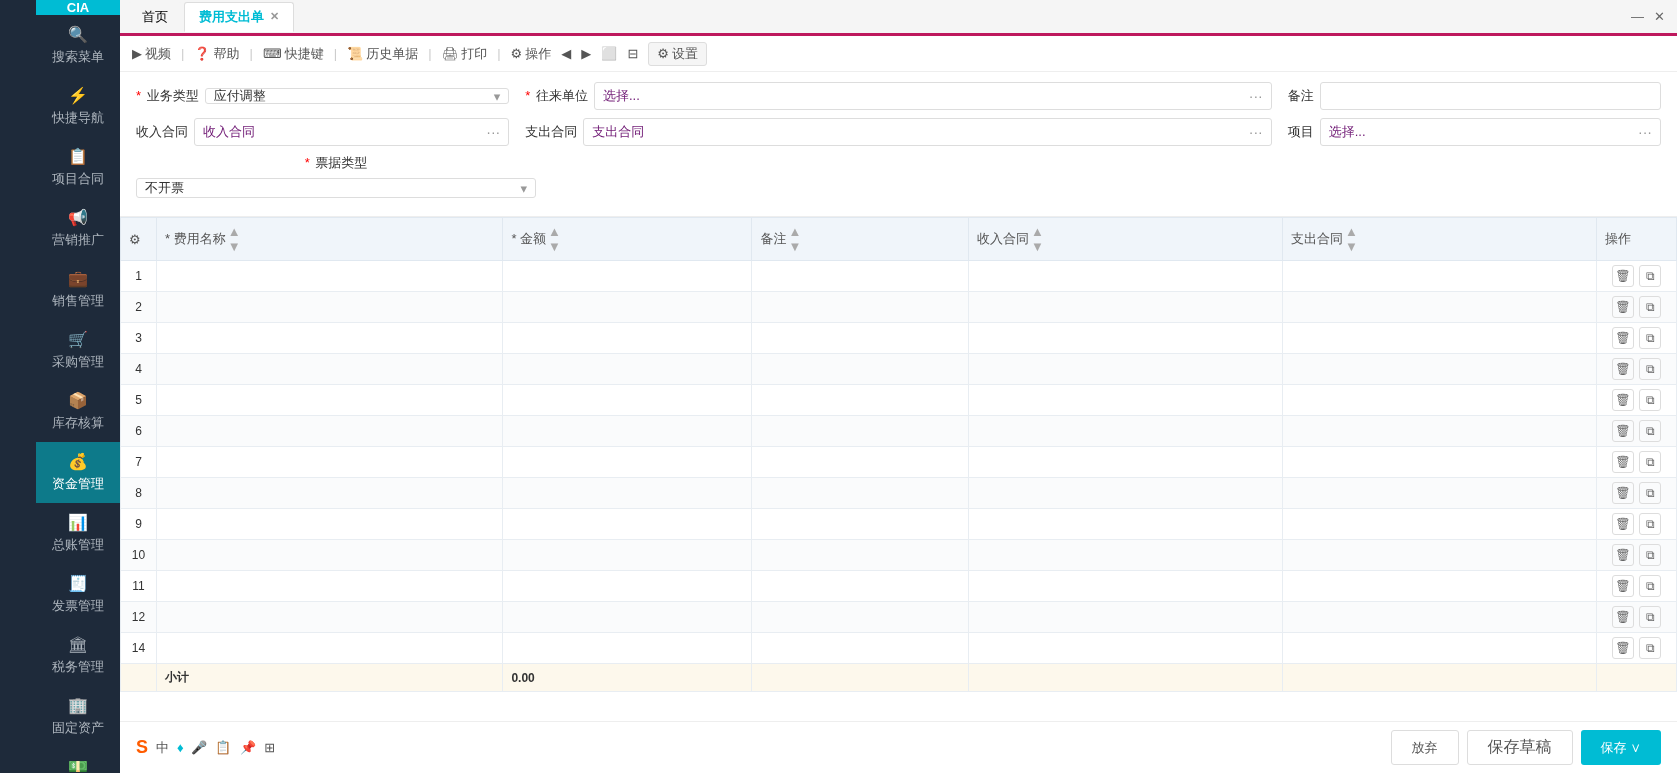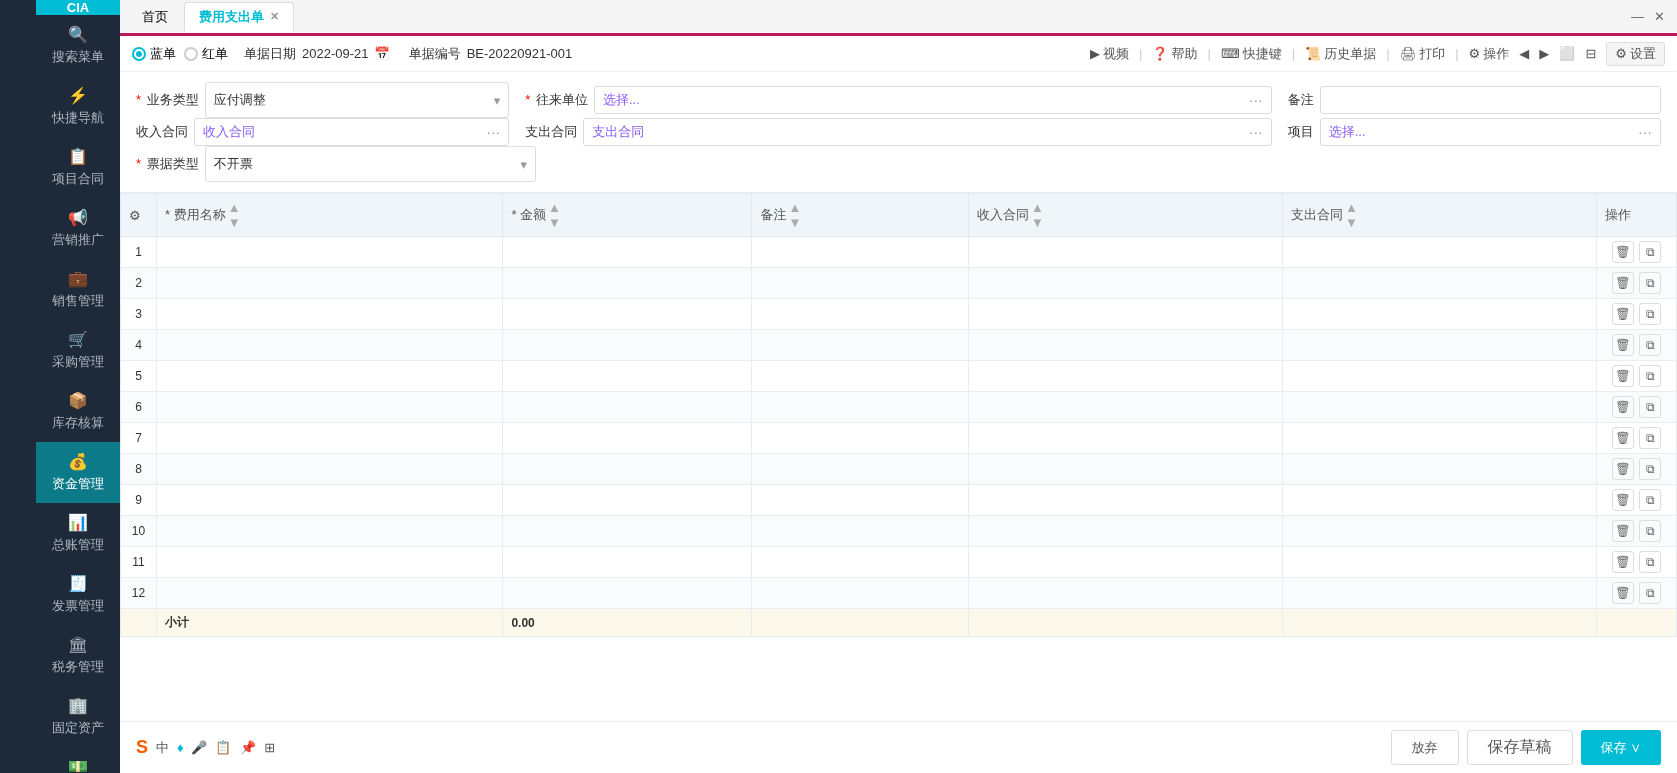--- a/index.html
+++ b/index.html
@@ -30,30 +30,30 @@
     .radio-dot { width: 14px; height: 14px; border-radius: 50%; border: 2px solid #ccc; display: flex; align-items: center; justify-content: center; }
     .radio-dot.selected { border-color: #00bcd4; }
     .radio-dot.selected::after { content: ''; width: 6px; height: 6px; border-radius: 50%; background: #00bcd4; }
     .doc-info { display: flex; align-items: center; gap: 6px; color: #333; font-size: 12px; }
     .toolbar-right { display: flex; align-items: center; gap: 10px; }
     .toolbar-btn { display: flex; align-items: center; gap: 3px; color: #555; cursor: pointer; font-size: 12px; }
     .set-btn { background: #f5f5f5; border: 1px solid #ddd; border-radius: 3px; padding: 2px 8px; display: flex; align-items: center; gap: 3px; cursor: pointer; font-size: 12px; color: #555; }
 
     
     .form-area { padding: 10px 16px; border-bottom: 1px solid #eee; background: #fff; }
-    .form-row { display: flex; align-items: center; gap: 16px; }
+    .form-row { display: flex; align-items: center; margin-bottom: 8px; gap: 16px; }
     .form-field { display: flex; align-items: center; gap: 6px; flex: 1; }
     .form-label { color: #333; white-space: nowrap; font-size: 13px; }
     .required { color: #f00; margin-right: 2px; }
     .form-input { flex: 1; height: 28px; border: 1px solid #ddd; border-radius: 3px; padding: 0 8px; font-size: 12px; color: #333; display: flex; align-items: center; background: #fff; }
     .form-input.with-dropdown { display: flex; justify-content: space-between; align-items: center; cursor: pointer; }
     .form-input .dots { color: #999; font-size: 14px; margin-left: 4px; }
-    .form-input-select { flex: 1; height: 36px; border: 1px solid #ddd; border-radius: 3px; padding: 0 8px; font-size: 12px; color: #333; background: #fff; cursor: pointer; display: flex; align-items: center; justify-content: space-between; max-width: 280px; }
+    .form-input-select { flex: 1; height: 16px; border: 1px solid #ddd; border-radius: 3px; padding: 0 8px; font-size: 12px; color: #333; background: #fff; cursor: pointer; display: flex; align-items: center; justify-content: space-between; max-width: 280px; }
     .form-select-wide { max-width: none; width: 100%; }
-    .placeholder { color: #8b5cf6; }
+    .placeholder { color: #701a75; }
 
     
     .table-container { flex: 1; overflow: auto; }
     .data-table { width: 100%; border-collapse: collapse; }
     .data-table th { background: #f0f5fa; border: 1px solid #e0e8f0; padding: 6px 8px; text-align: left; font-weight: normal; color: #555; font-size: 12px; white-space: nowrap; position: sticky; top: 0; }
     .data-table td { border: 1px solid #e8edf2; padding: 4px 8px; height: 28px; font-size: 12px; color: #333; }
     .data-table tr:nth-child(even) td { background: #fafbfc; }
     .row-num { color: #999; text-align: center; width: 30px; }
     .ops-col { width: 80px; text-align: center; }
     .op-btn { background: none; border: 1px solid #ddd; border-radius: 3px; width: 22px; height: 22px; cursor: pointer; display: inline-flex; align-items: center; justify-content: center; color: #666; font-size: 12px; margin: 0 1px; }
@@ -143,39 +143,20 @@
     <div class="tab active-tab">
       <span>费用支出单</span>
       <span class="close-btn">✕</span>
     </div>
     <div style="flex:1"></div>
     <span style="cursor:pointer;color:#666;padding:0 4px;">—</span>
     <span style="cursor:pointer;color:#666;padding:0 4px;">✕</span>
   </div>
 
   <div class="toolbar">
-    <div class="toolbar-left">
-      <div class="radio-group">
-        <label class="radio-item">
-          <div class="radio-dot selected"></div>
-          <span>蓝单</span>
-        </label>
-        <label class="radio-item">
-          <div class="radio-dot"></div>
-          <span>红单</span>
-        </label>
-      </div>
-      <div class="doc-info">
-        <span>单据日期</span>
-        <span style="color:#333;font-weight:500;">2022-09-21</span>
-        <span style="cursor:pointer;">📅</span>
-        <span style="margin-left:12px;">单据编号</span>
-        <span style="color:#333;font-weight:500;">BE-20220921-001</span>
-      </div>
-    </div>
     <div class="toolbar-right">
       <div class="toolbar-btn">
         <span>▶</span>
         <span>视频</span>
       </div>
       <span style="color:#ccc">|</span>
       <div class="toolbar-btn">
         <span>❓</span>
         <span>帮助</span>
       </div>
@@ -265,21 +246,21 @@
       <div class="form-field" style="flex:1;">
         <span class="form-label">项目</span>
         <div class="form-input with-dropdown" style="flex:1;">
           <span class="placeholder">选择...</span>
           <span class="dots">···</span>
         </div>
       </div>
     </div>
 
     <div class="form-row">
-      <div class="form-field" style="max-width:400px;">
+      <div class="form-field" style="max-width:400px;flex-direction:column;">
         <span class="form-label">
           <span class="required">*</span>
           <span>票据类型</span>
         </span>
         <div class="form-input-select form-select-wide">
           <span>不开票</span>
           <span style="color:#999;">▾</span>
         </div>
       </div>
     </div>
@@ -470,20 +451,32 @@
       <td></td>
       <td></td>
       <td></td>
       <td class="ops-col">
         <button class="op-btn" title="删除">🗑</button>
         <button class="op-btn" title="复制">⧉</button>
       </td>
     </tr>
           <tr>
       <td class="row-num">12</td>
+      <td></td>
+      <td></td>
+      <td></td>
+      <td></td>
+      <td></td>
+      <td class="ops-col">
+        <button class="op-btn" title="删除">🗑</button>
+        <button class="op-btn" title="复制">⧉</button>
+      </td>
+    </tr>
+          <tr>
+      <td class="row-num">14</td>
       <td></td>
       <td></td>
       <td></td>
       <td></td>
       <td></td>
       <td class="ops-col">
         <button class="op-btn" title="删除">🗑</button>
         <button class="op-btn" title="复制">⧉</button>
       </td>
     </tr>

